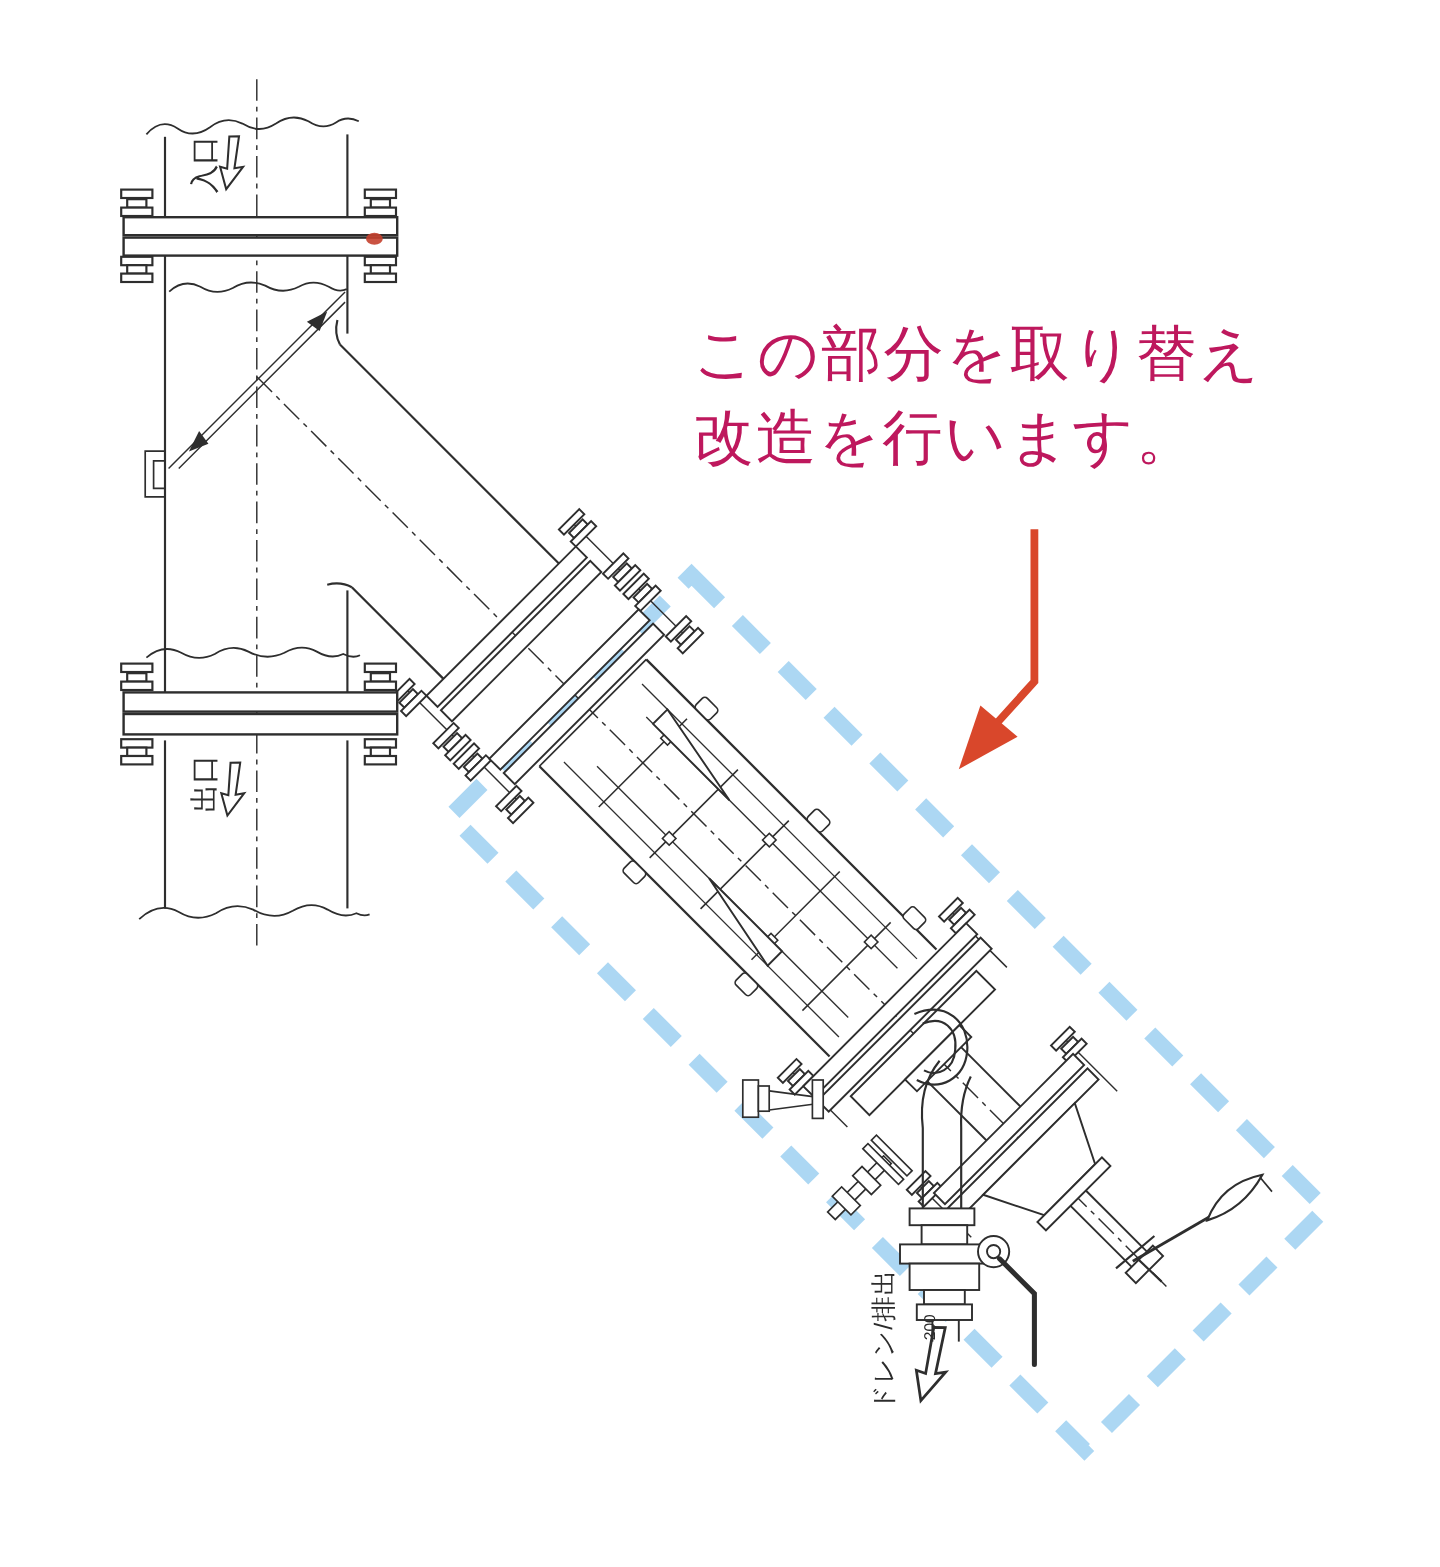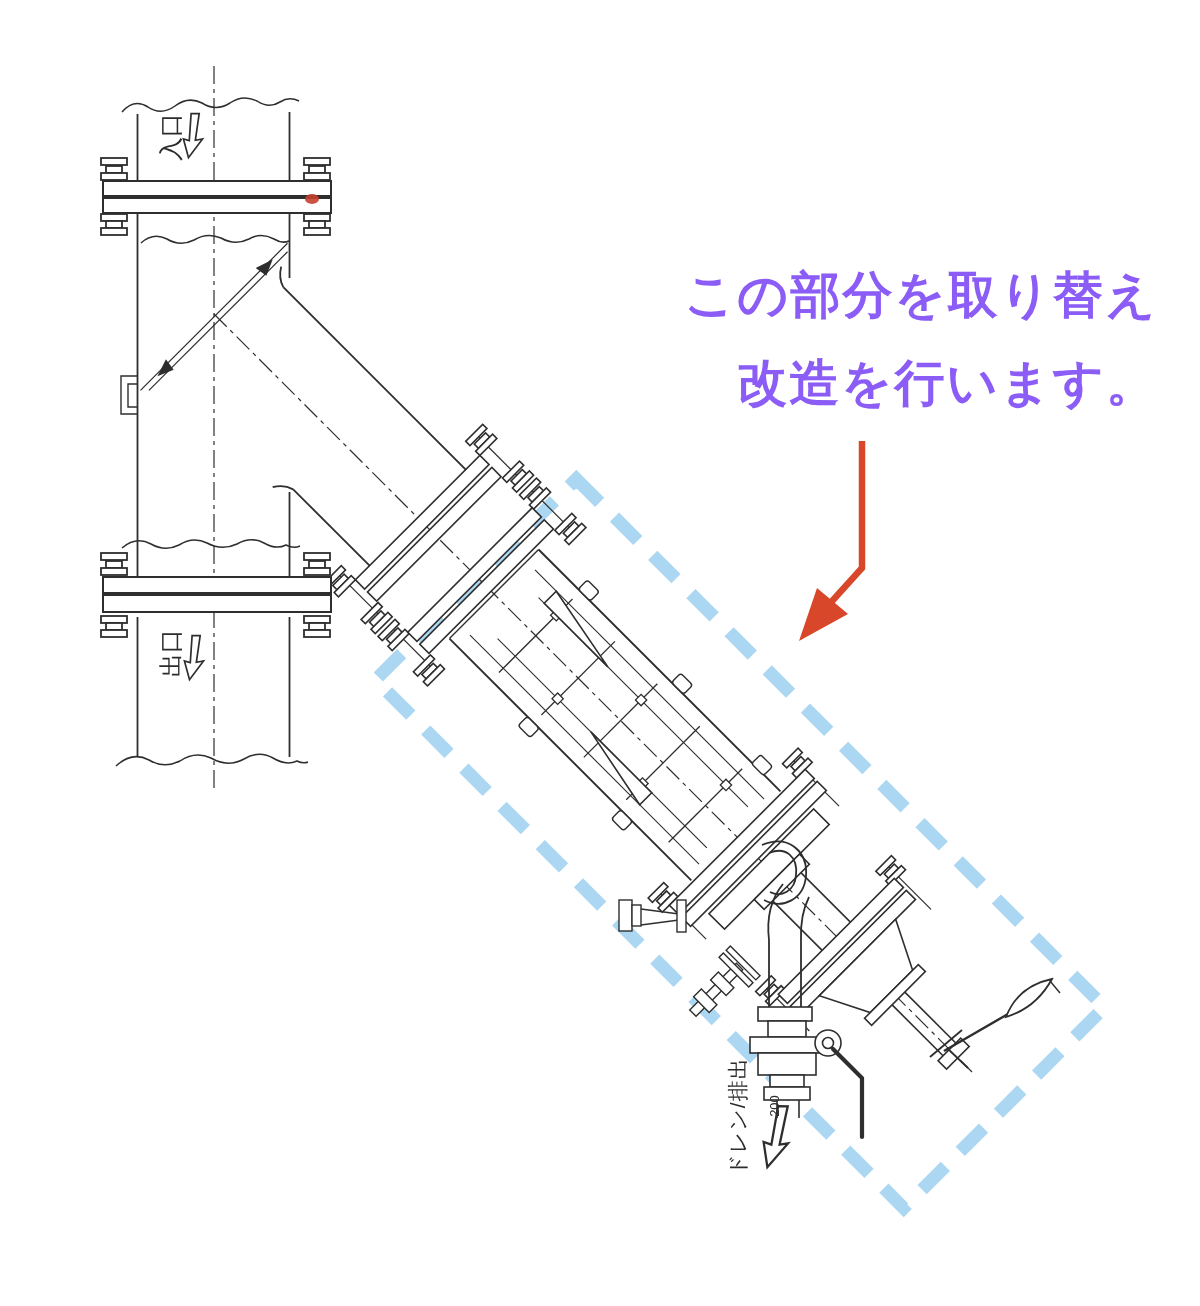--- a/index.html
+++ b/index.html
@@ -1,23 +1,23 @@
 <!DOCTYPE html>
 <html><head>
 <meta charset="utf-8">
 <style>
   html,body{margin:0;padding:0;background:#ffffff;}
   #stage{position:relative;width:1200px;height:1306px;background:#ffffff;overflow:hidden;
          font-family:"Liberation Sans", sans-serif;}
   #drawing{position:absolute;left:0;top:0;}
-  .annot{position:absolute;color:#8b5cf6;font-weight:700;text-align:right;
+  .annot{position:absolute;color:#be185d;font-weight:400;text-align:left;
          font-family:"Liberation Sans", sans-serif;white-space:nowrap;}
   .annot-line{font-size:50px;letter-spacing:2px;width:580px;left:578px;}
   #annot-line1{top:262px;}
-  #annot-line2{top:350px;}
+  #annot-line2{top:332px;}
   .rot-label{position:absolute;color:#2c2c2c;font-weight:500;text-align:center;
              transform:rotate(-90deg);transform-origin:center center;white-space:nowrap;}
   #inlet-label{left:142px;top:124px;width:58px;height:26px;font-size:24px;line-height:26px;}
   #outlet-label{left:142px;top:640px;width:58px;height:26px;font-size:24px;line-height:26px;}
   #drain-label{left:668px;top:1104px;width:138px;height:25px;font-size:21px;line-height:25px;letter-spacing:1px;}
   #size-label{left:756px;top:1098px;width:38px;height:16px;font-size:13px;line-height:16px;}
   svg *{shape-rendering:geometricPrecision;}
 </style>
 </head>
 <body>

